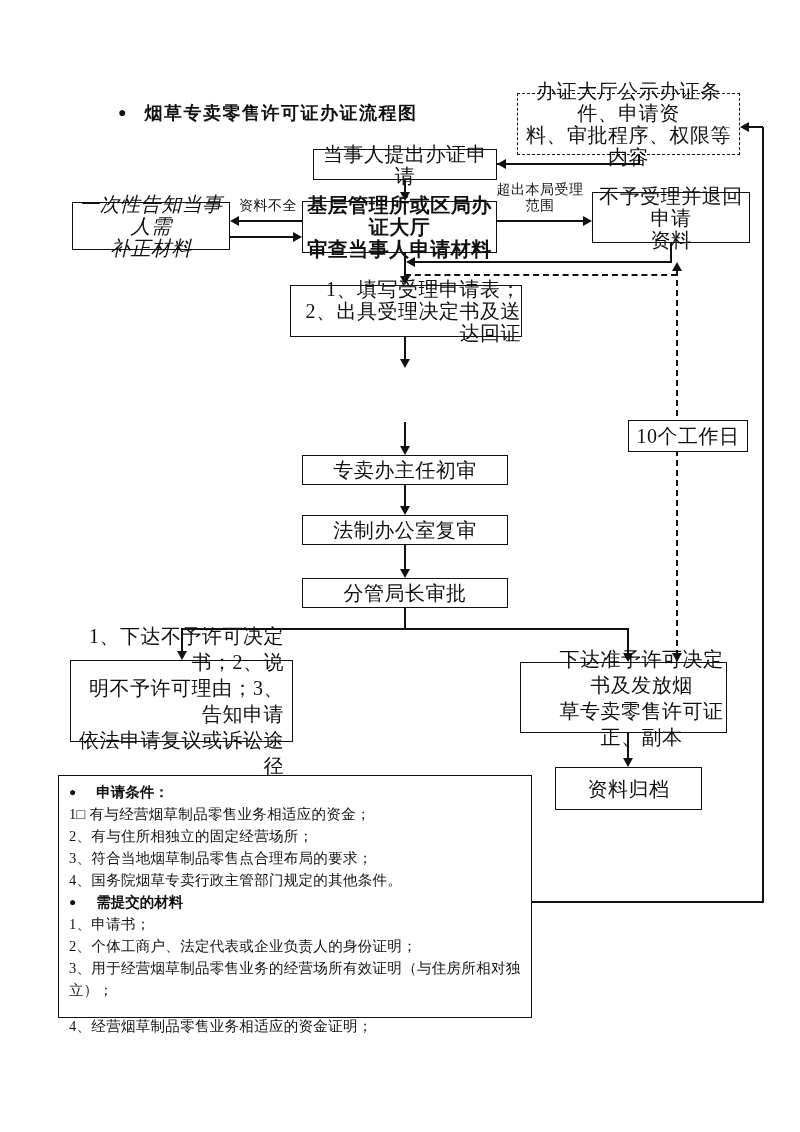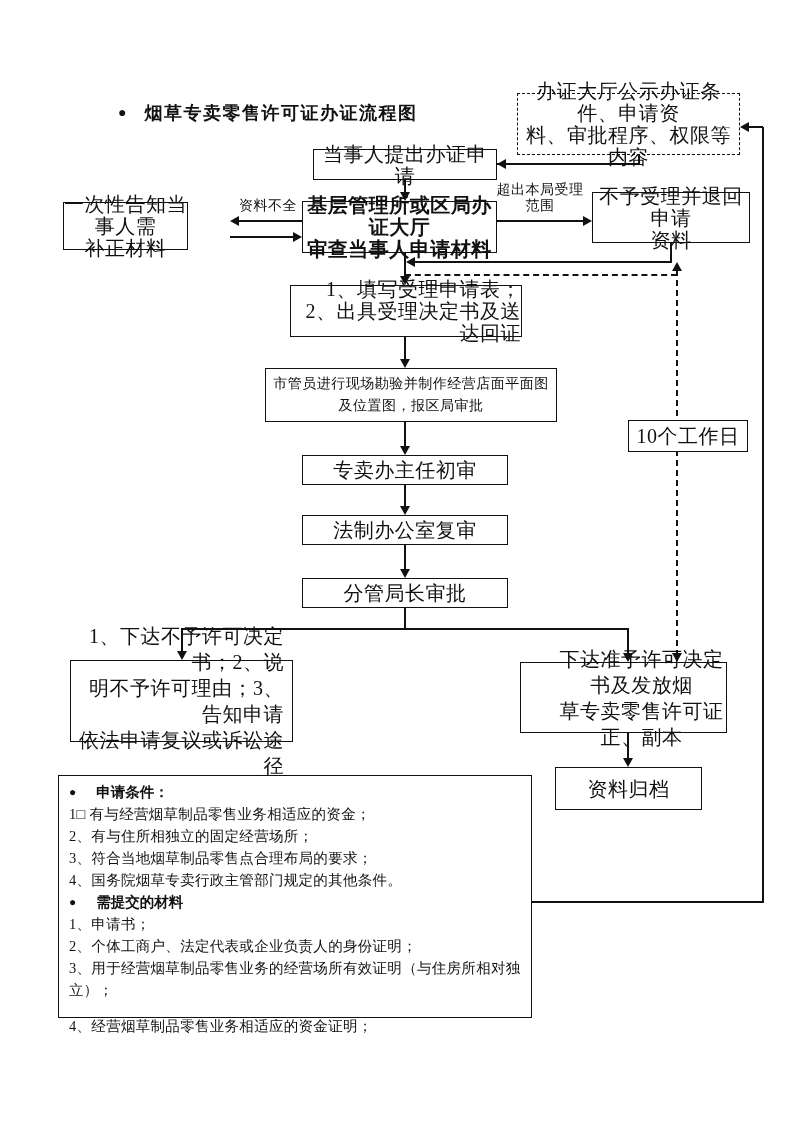--- a/index.html
+++ b/index.html
@@ -92,28 +92,26 @@
   <div class="hline" style="left:532px;top:901px;width:232px;"></div>
   <div class="vline" style="left:762px;top:127px;height:776px;"></div>
   <div class="hline" style="left:749px;top:126px;width:14px;"></div>
   <div class="arr left" style="left:740px;top:122px;"></div>
 
   <div class="node dashed" style="left:517px;top:93px;width:223px;height:62px;">办证大厅公示办证条件、申请资
 料、审批程序、权限等内容</div>
   <div class="node" style="left:313px;top:149px;width:184px;height:31px;">当事人提出办证申请</div>
   <div class="node" style="left:302px;top:201px;width:195px;height:52px;font-weight:bold;">基层管理所或区局办证大厅
 审查当事人申请材料</div>
-  <div class="node" style="left:63px;top:202px;width:125px;height:48px;">一次性告知当事人需
+  <div class="node" style="left:72px;top:202px;width:158px;height:48px;font-style:italic;">一次性告知当事人需
 补正材料</div>
   <div class="node" style="left:592px;top:192px;width:158px;height:51px;">不予受理并退回申请
 资料</div>
   <div class="node leftalign" style="left:290px;top:285px;width:232px;height:52px;padding-left:12px;">1、填写受理申请表；
 2、出具受理决定书及送达回证</div>
-  <div class="node" style="left:265px;top:368px;width:292px;height:54px;font-size:14px;">市管员进行现场勘验并制作经营店面平面图
-及位置图，报区局审批</div>
   <div class="node" style="left:302px;top:455px;width:206px;height:30px;">专卖办主任初审</div>
   <div class="node" style="left:302px;top:515px;width:206px;height:30px;">法制办公室复审</div>
   <div class="node" style="left:302px;top:578px;width:206px;height:30px;">分管局长审批</div>
   <div class="node" style="left:628px;top:420px;width:120px;height:32px;">10个工作日</div>
   <div class="node leftalign" style="left:70px;top:660px;width:223px;height:82px;padding:20px 8px;line-height:26px;">1、下达不予许可决定书；2、说
 明不予许可理由；3、告知申请
 依法申请复议或诉讼途径</div>
   <div class="node" style="left:520px;top:662px;width:207px;height:71px;line-height:26px;padding-left:36px;">下达准予许可决定书及发放烟
 草专卖零售许可证正、副本</div>
   <div class="node" style="left:555px;top:767px;width:147px;height:43px;">资料归档</div>

